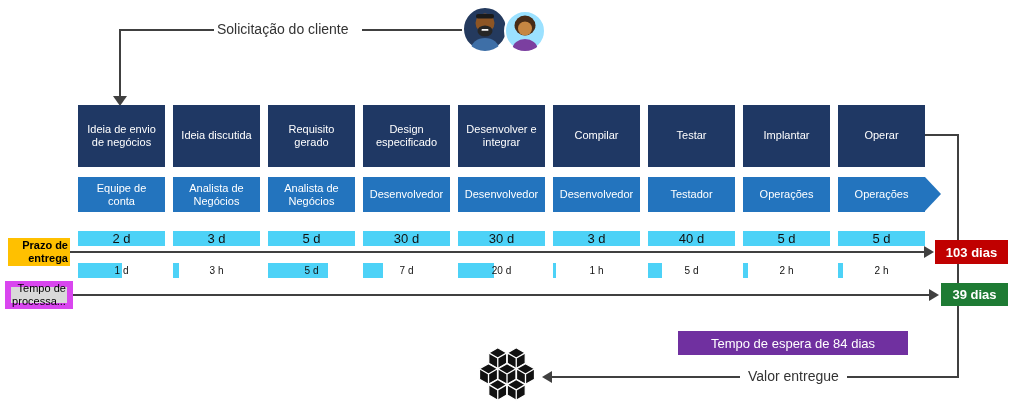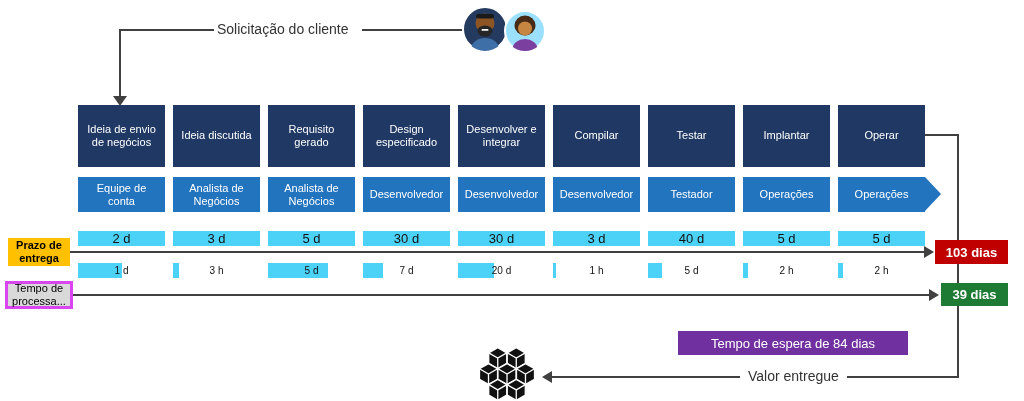--- a/index.html
+++ b/index.html
@@ -23,21 +23,21 @@
         padding:0 4px;box-sizing:border-box;position:relative;}
   .role.last::after{content:'';position:absolute;left:100%;top:0;width:0;height:0;
         border-top:17.5px solid transparent;border-bottom:17.5px solid transparent;
         border-left:16px solid var(--role-bg);}
   .lead{margin-top:19px;height:15px;background:var(--bar);color:#111;font-size:13px;
         display:flex;align-items:center;justify-content:center;}
   .proc{margin-top:17px;height:15px;position:relative;}
   .procbar{position:absolute;left:0;top:0;height:15px;background:var(--bar);}
   .proclabel{position:absolute;inset:0;display:flex;align-items:center;justify-content:center;
         font-size:10px;color:#111;}
-  .side-label{position:absolute;font-size:11px;line-height:1.2;color:#000;text-align:center;
+  .side-label{position:absolute;font-size:11px;line-height:1.2;color:#000;text-align:right;
         display:flex;align-items:center;justify-content:center;box-sizing:border-box;padding:1px 2px;}
   .total-box{position:absolute;color:#fff;font-size:13px;font-weight:bold;
         display:flex;align-items:center;justify-content:center;z-index:3;}
   .annot{position:absolute;font-size:14px;color:#333;white-space:nowrap;}
   .wait{position:absolute;left:678px;top:331px;width:230px;height:24px;background:var(--wait-bg);
         color:#fff;font-size:13px;font-weight:normal;display:flex;align-items:center;justify-content:center;}
   .onwhite{background:#fff;padding:0 8px;z-index:2;}
 </style>
 </head>
 <body>
@@ -158,21 +158,21 @@
         <span class="proclabel">2 h</span>
       </div>
     </div>
   </div>
 
   <div class="side-label" style="left:8px;top:238px;width:62px;height:28px;background:var(--lead-label-bg);font-weight:bold;">Prazo de entrega</div>
   <div class="hline" style="left:70px;top:251px;width:856px;height:2px;"></div>
   <div class="arr" style="left:924px;top:246px;border-top:6px solid transparent;border-bottom:6px solid transparent;border-left:10px solid var(--line);"></div>
   <div class="total-box" style="left:935px;top:240px;width:73px;height:24px;background:var(--lead-total-bg);">103 dias</div>
 
-  <div class="side-label" style="left:5px;top:281px;width:68px;height:28px;background:var(--process-label-bg);border:3px solid #d946ef;">Tempo de processa...</div>
+  <div class="side-label" style="left:5px;top:281px;width:68px;height:28px;background:var(--process-label-bg);border:6px solid #d946ef;">Tempo de processa...</div>
   <div class="hline" style="left:73px;top:294px;width:858px;height:2px;"></div>
   <div class="arr" style="left:929px;top:289px;border-top:6px solid transparent;border-bottom:6px solid transparent;border-left:10px solid var(--line);"></div>
   <div class="total-box" style="left:941px;top:283px;width:67px;height:23px;background:var(--process-total-bg);">39 dias</div>
 
   <div class="hline" style="left:925px;top:134px;width:34px;height:2px;"></div>
   <div class="vline" style="left:957px;top:134px;width:2px;height:244px;"></div>
   <div class="hline" style="left:552px;top:376px;width:407px;height:2px;"></div>
   <div class="arr" style="left:542px;top:371px;border-top:6px solid transparent;border-bottom:6px solid transparent;border-right:10px solid var(--line);"></div>
   <div class="annot onwhite" style="left:740px;top:368px;">Valor entregue</div>
 

